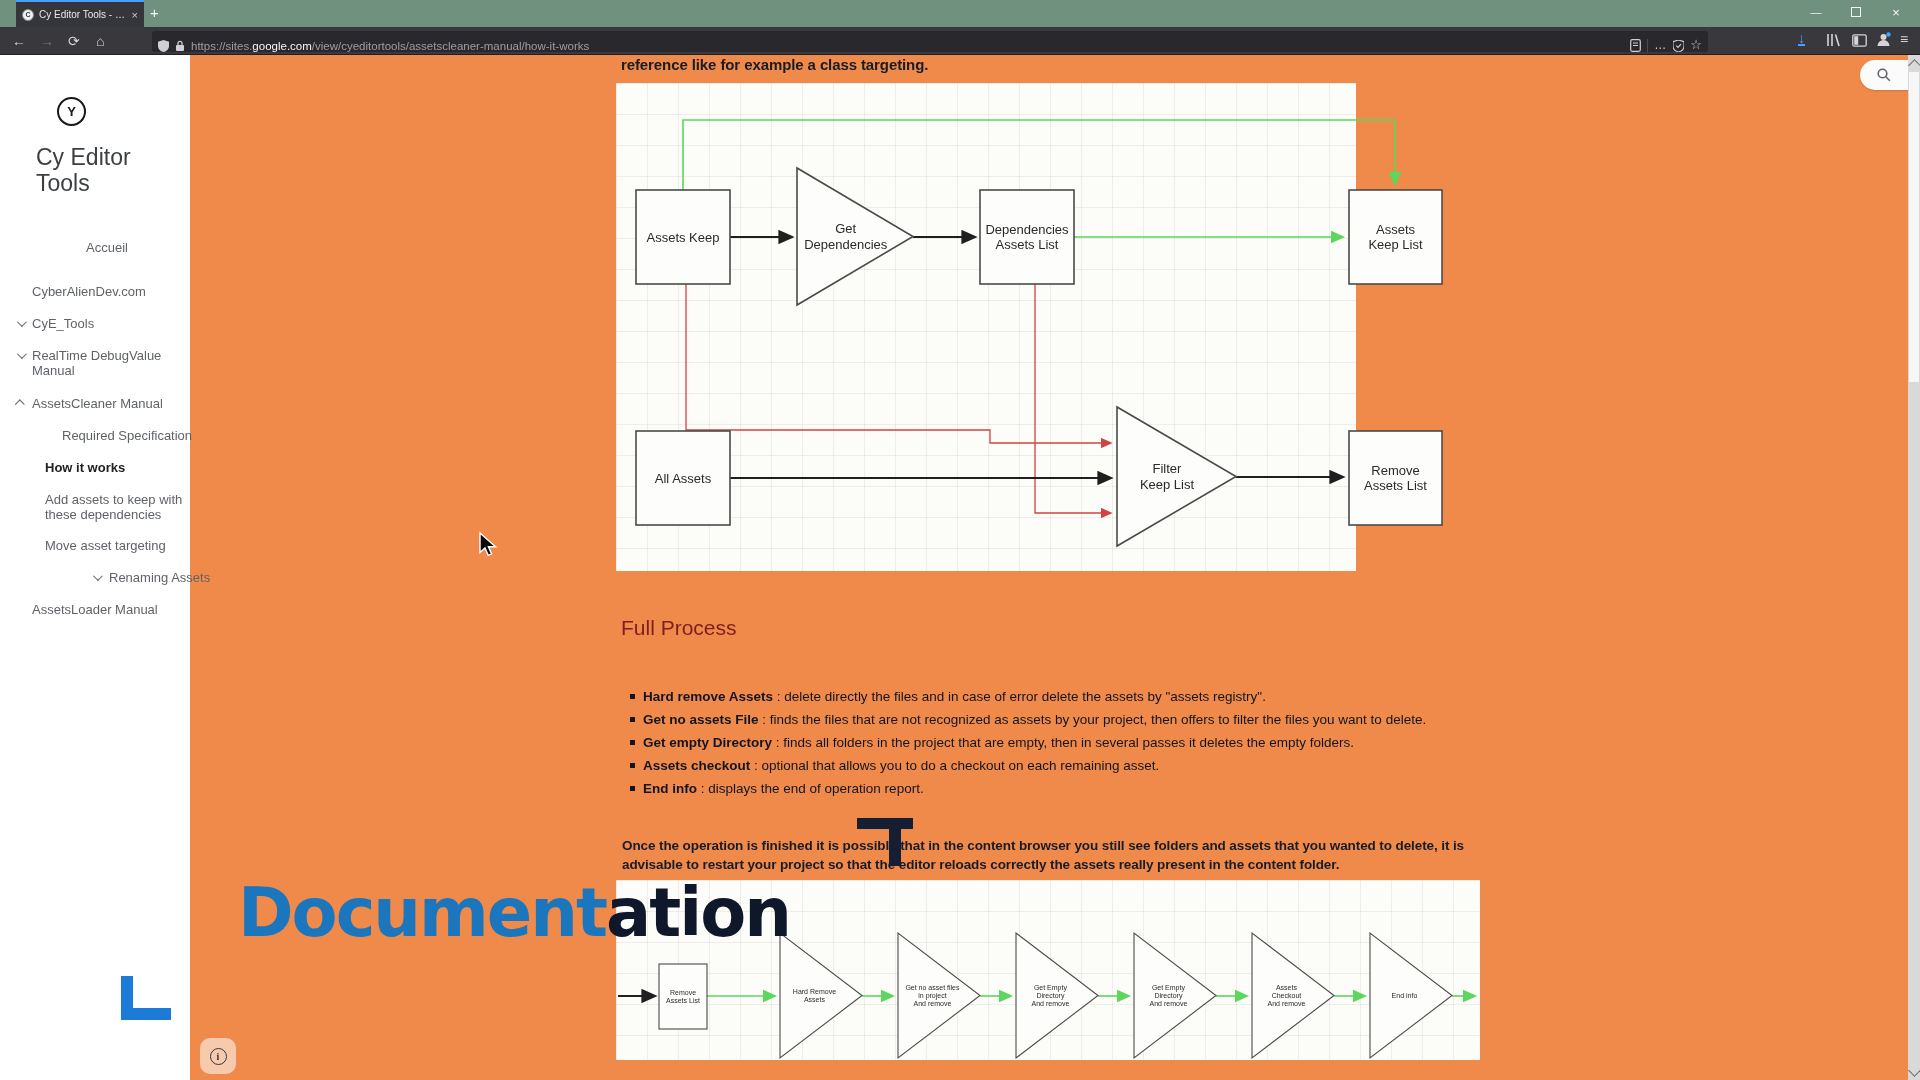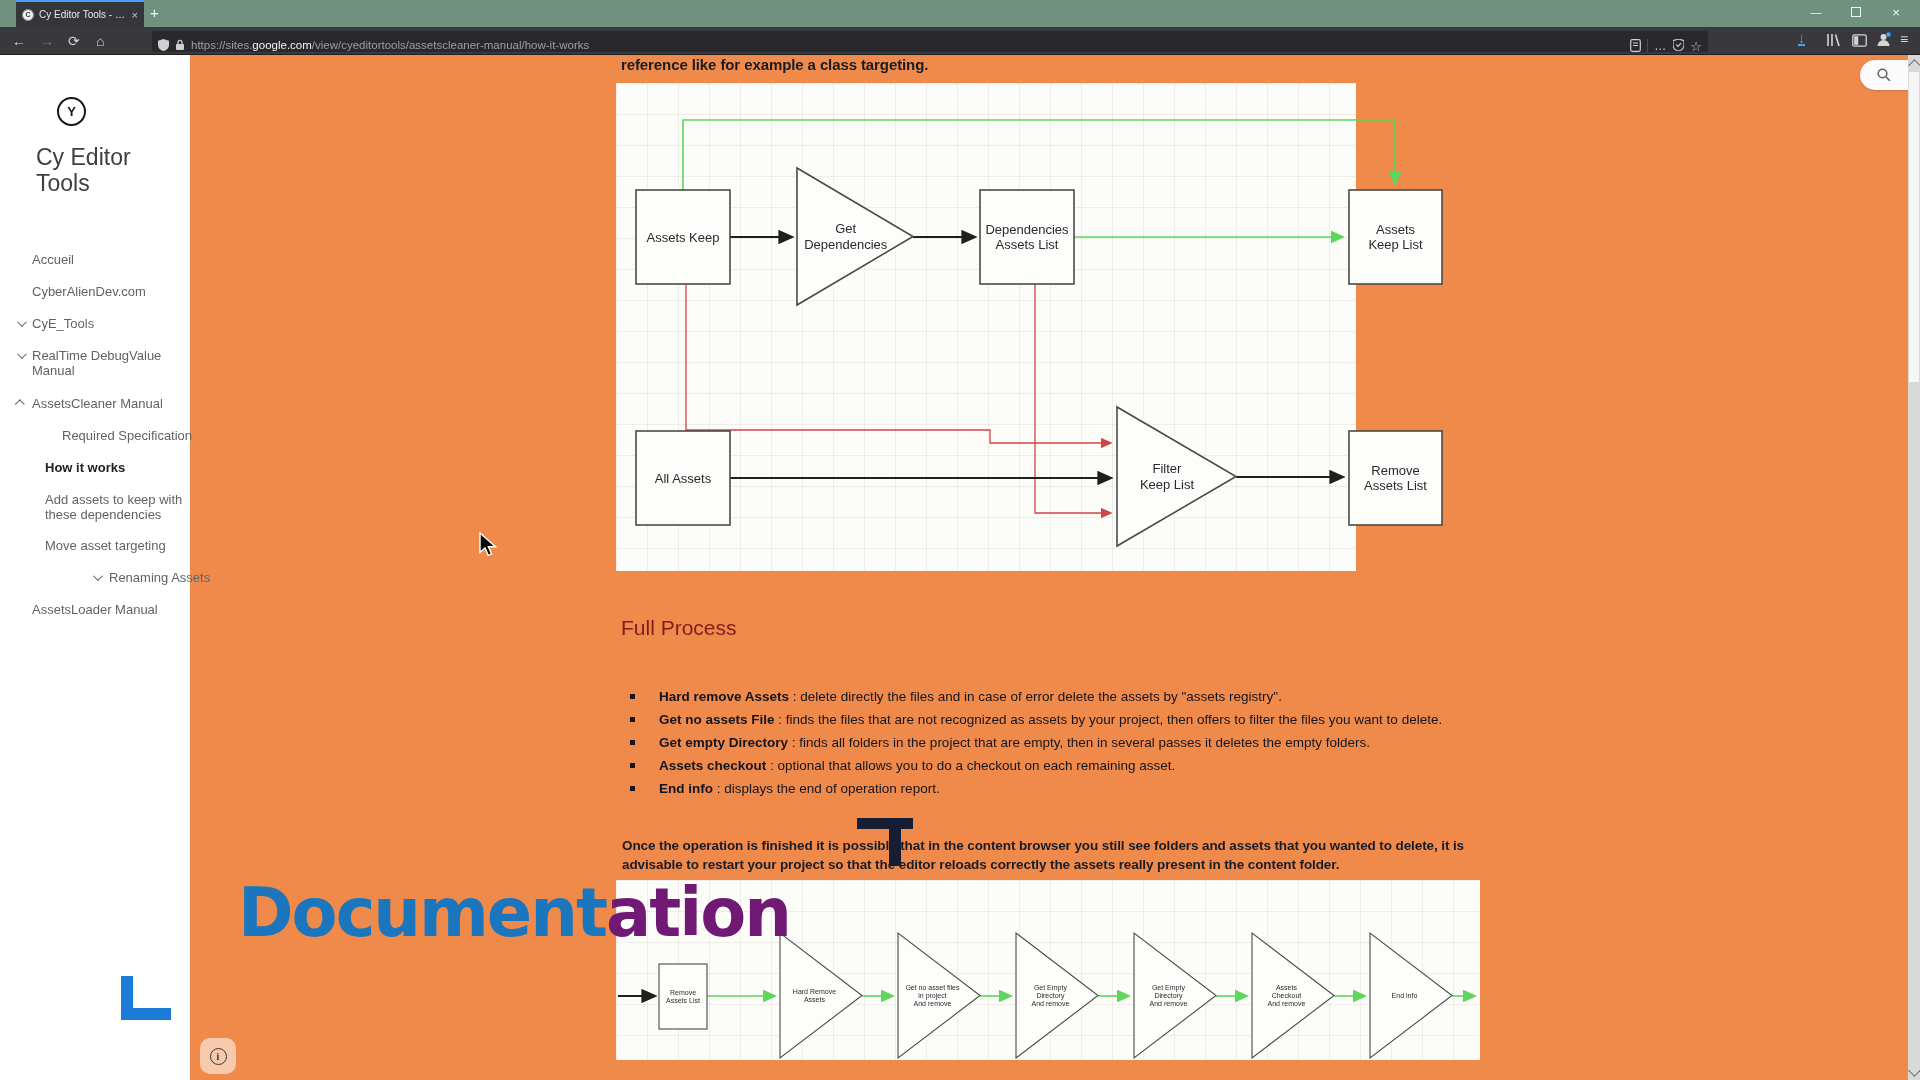--- a/index.html
+++ b/index.html
@@ -15,21 +15,21 @@
            font-size:7px;line-height:10px;text-align:center;color:#333;font-weight:bold;flex:none;}
   #tab-title{color:#e8e8ea;font-size:10px;white-space:nowrap;overflow:hidden;text-overflow:ellipsis;flex:1;}
   .tab-close{color:#c7c7cc;font-size:11px;flex:none;cursor:default;}
   #newtab-btn{left:150px;top:4px;color:#f2f6f3;font-size:15px;line-height:18px;}
   .wctl{top:0;height:24px;width:32px;color:#f4f7f5;font-size:11px;display:flex;align-items:center;justify-content:center;}
   .wmax-box{width:8px;height:8px;border:1.2px solid #f4f7f5;}
 
   #toolbar{left:0;top:27px;width:1920px;height:28px;background:#38383d;border-bottom:1px solid #202023;box-sizing:border-box;}
   .navico{top:31px;color:#d5d5d8;font-size:14px;line-height:20px;}
   #urlbar{left:152px;top:31px;width:1556px;height:21px;background:#28282d;border-radius:3px;
-          display:flex;align-items:flex-start;padding:8px 6px;box-sizing:border-box;gap:6px;}
+          display:flex;align-items:flex-end;padding:0 6px;box-sizing:border-box;gap:6px;}
   .urltext{font-size:11.5px;white-space:nowrap;overflow:hidden;}
   .urlgray{color:#9d9da4;} .urlwhite{color:#f5f5f7;}
   .urlspacer{flex:1;}
   .ubico{color:#cfcfd4;font-size:11px;flex:none;display:flex;align-items:center;}
   .sep{width:1px;height:13px;background:#4b4b52;flex:none;}
 
   
   #sidebar{left:0;top:55px;width:190px;height:1025px;background:#ffffff;}
   #site-logo{left:57px;top:97px;width:25px;height:25px;border:2.4px solid #17181c;border-radius:50%;
              display:flex;align-items:center;justify-content:center;font-size:13px;font-weight:bold;color:#17181c;}
@@ -39,36 +39,36 @@
   .chev{display:inline-block;width:6px;height:6px;border-right:1.6px solid #5f6368;border-bottom:1.6px solid #5f6368;}
   .chev.down{transform:rotate(45deg) translateY(-2px);}
   .chev.up{transform:rotate(-135deg) translateY(-1px);}
 
   
   .ctext{color:#181c27;letter-spacing:-0.1px;}
   #top-text{left:621px;top:56px;font-size:15px;font-weight:600;}
   #full-process{left:621px;top:616px;font-size:21px;color:#7f1d1d;letter-spacing:0;}
   #intro{left:622px;top:668px;font-size:13.5px;}
   #bullets{left:630px;top:690px;width:830px;}
-  .bullet{display:flex;gap:24px;font-size:13.5px;color:#12151f;margin-bottom:9.5px;line-height:13.5px;}
+  .bullet{display:flex;gap:8px;font-size:13.5px;color:#12151f;margin-bottom:9.5px;line-height:13.5px;}
   .bdot{width:5px;height:5px;background:#12151f;margin-top:4px;flex:none;}
   .bterm{font-weight:bold;white-space:nowrap;}
   #note{left:622px;top:836px;width:845px;font-size:13.5px;font-weight:600;line-height:19px;}
 
   .canvas{background-color:#fcfcf9;
     background-image:linear-gradient(rgba(150,140,120,0.13) 1px,transparent 1px),
                      linear-gradient(90deg,rgba(150,140,120,0.13) 1px,transparent 1px);
     background-size:31px 31px;}
   #canvas1{left:616px;top:83px;width:740px;height:488px;}
   #canvas2{left:616px;top:880px;width:864px;height:180px;}
 
   
   #watermark{left:238px;top:874px;font-size:67px;font-weight:bold;letter-spacing:-2px;
              font-family:"DejaVu Sans","Liberation Sans",sans-serif;white-space:nowrap;}
-  #wm-1{color:#1b76bd;} #wm-2{color:#701a75;}
+  #wm-1{color:#1b76bd;} #wm-2{color:#0f172a;}
   .navy{background:#161e33;}
   #bracket-tr-h{left:857px;top:818px;width:56px;height:11px;}
   #bracket-tr-v{left:889px;top:818px;width:12px;height:48px;}
   .blue{background:#1d7bd8;}
   #bracket-bl-v{left:121px;top:976px;width:12px;height:44px;}
   #bracket-bl-h{left:121px;top:1008px;width:50px;height:12px;}
 
   #info-badge{left:200px;top:1038px;width:36px;height:36px;background:rgba(255,255,255,0.55);
               border-radius:10px;display:flex;align-items:center;justify-content:center;}
   #info-badge .circle{width:15px;height:15px;border:1.8px solid #35343c;border-radius:50%;
@@ -165,21 +165,21 @@
       </svg>
   </div>
   <div class="abs" style="left:1900px;top:31px;color:#d5d5d8;font-size:14px;">≡</div>
 
   <div class="abs" id="sidebar"></div>
   <div class="abs" id="site-logo">
       <span>Y</span>
     </div>
   <div class="abs" id="site-title">Cy Editor Tools</div>
   <div id="nav-items">
-      <div class="nav-item" style="top: 252px; left: 32px;"><span>Accueil</span></div>
+      <div class="nav-item" style="top: 240px; left: 32px; text-align: center;"><span>Accueil</span></div>
       <div class="nav-item" style="top: 284px; left: 32px;"><span>CyberAlienDev.com</span></div>
       <div class="nav-item" style="top: 316px; left: 32px;"><span class="chev down" style="position: absolute; left: -15px; top: 4px;"></span><span>CyE_Tools</span></div>
       <div class="nav-item" style="top: 348px; left: 32px;"><span class="chev down" style="position: absolute; left: -15px; top: 4px;"></span><span>RealTime DebugValue Manual</span></div>
       <div class="nav-item" style="top: 396px; left: 32px;"><span class="chev up" style="position: absolute; left: -15px; top: 4px;"></span><span>AssetsCleaner Manual</span></div>
       <div class="nav-item" style="top: 428px; left: 62px;"><span>Required Specification</span></div>
       <div class="nav-item active" style="top: 460px; left: 45px;"><span>How it works</span></div>
       <div class="nav-item" style="top: 492px; left: 45px;"><span>Add assets to keep with these dependencies</span></div>
       <div class="nav-item" style="top: 538px; left: 45px;"><span>Move asset targeting</span></div>
       <div class="nav-item" style="top: 570px; left: 61px; margin-left: 48px;"><span class="chev down" style="position: absolute; left: -16px; top: 4px;"></span><span>Renaming Assets</span></div>
       <div class="nav-item" style="top: 602px; left: 32px;"><span>AssetsLoader Manual</span></div>

